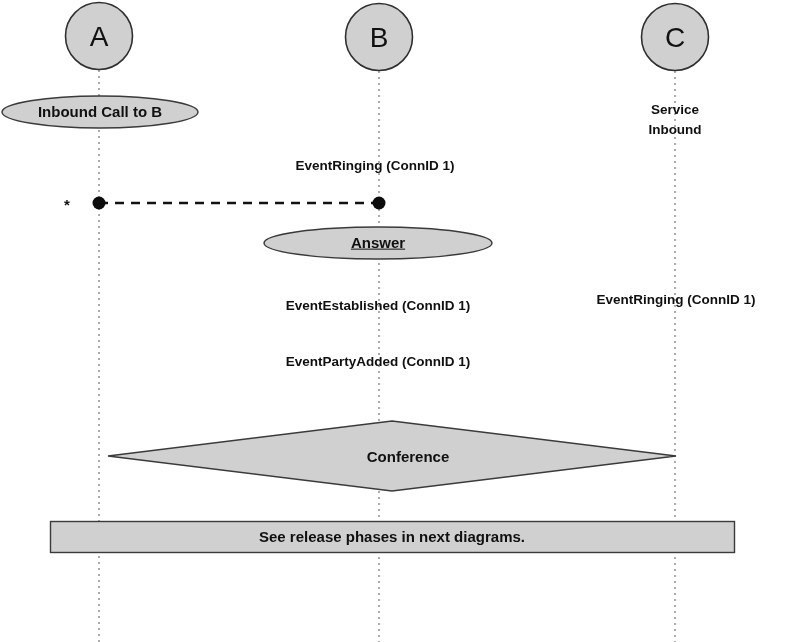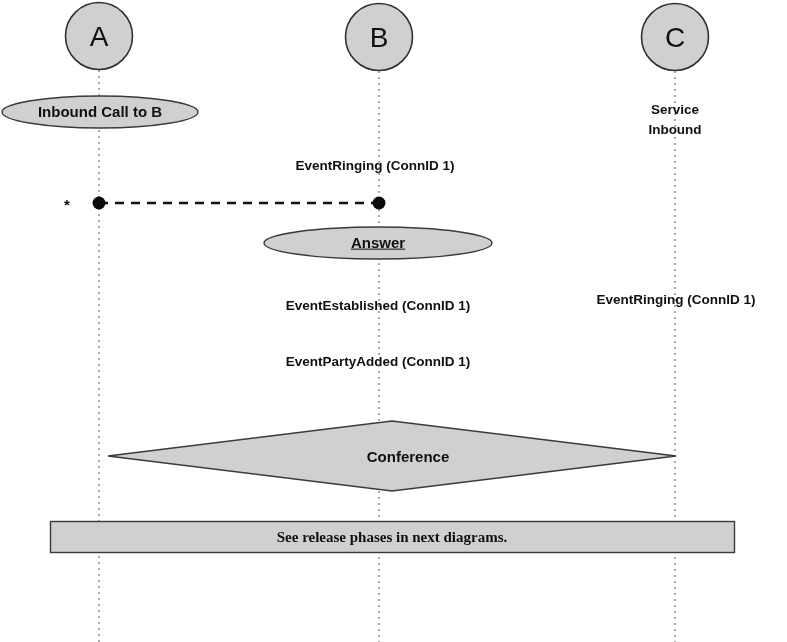--- a/index.html
+++ b/index.html
@@ -104,21 +104,21 @@
   <div class="free-label ctr" style="left:675px; top:120px;">
     <div>Service</div>
     <div>Inbound</div>
   </div>
 
   <div class="shape-label ctr" style="left:100px; top:112px;">Inbound Call to B</div>
   <div class="shape-label ctr" style="left:378px; top:243px;text-decoration:underline;">Answer</div>
 
   <div class="shape-label ctr" style="left:408px; top:457px;">Conference</div>
 
-  <div class="shape-label ctr" style="left:392px; top:537px;font-family:Liberation Serif, serif;">See release phases in next diagrams.</div>
+  <div class="shape-label ctr" style="left:392px; top:537px;">See release phases in next diagrams.</div>
 
   <div class="free-label ctr" style="left:375px; top:166px;">EventRinging (ConnID 1)</div>
 
   <div class="asterisk-mark ctr" style="left:67px; top:204px;">*</div>
 
   <div class="free-label ctr" style="left:378px; top:306px;text-align:center;">EventEstablished (ConnID 1)</div>
   <div class="free-label ctr" style="left:378px; top:362px;">EventPartyAdded (ConnID 1)</div>
   <div class="free-label ctr" style="left:676px; top:300px;">EventRinging (ConnID 1)</div>
 
 </div>

